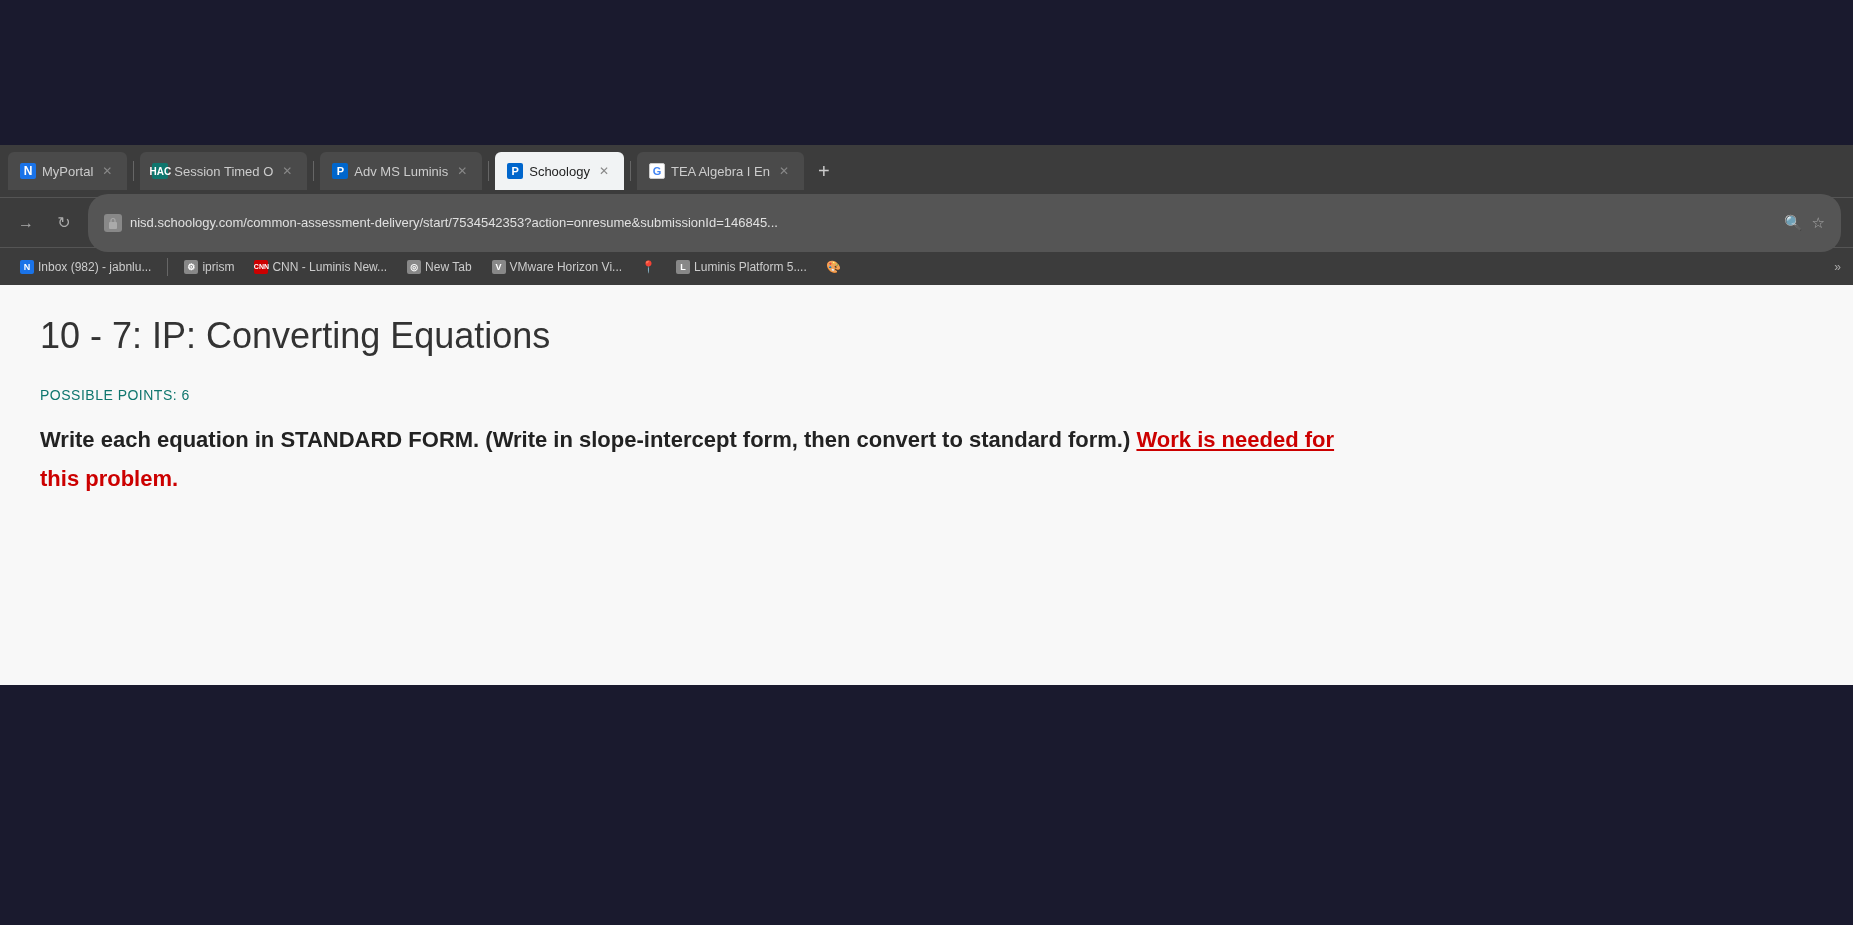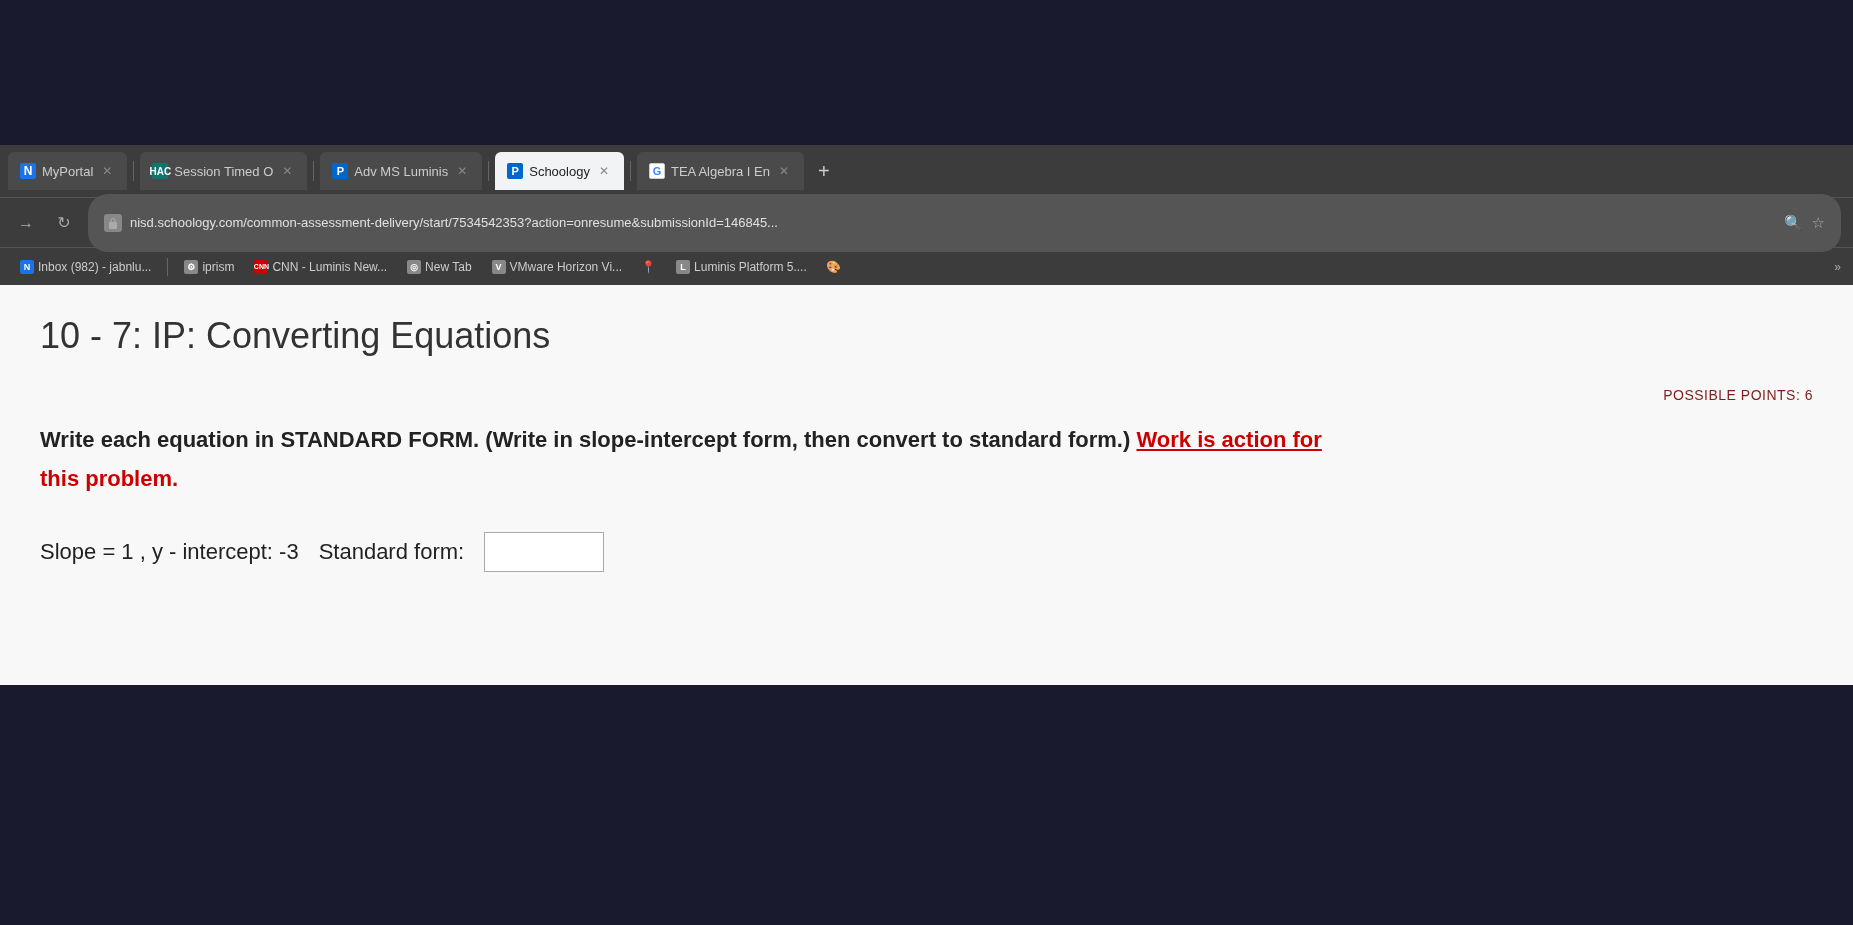--- a/index.html
+++ b/index.html
@@ -203,23 +203,22 @@
     }
 
     .page-title {
       font-size: 36px;
       font-weight: normal;
       color: #333;
       margin-bottom: 30px;
     }
 
     .possible-points {
-      text-align: right;
       font-size: 14px;
-      color: #7f1d1d;
+      color: #0f766e;
       margin-bottom: 20px;
       letter-spacing: 0.5px;
     }
 
     .instructions {
       font-size: 22px;
       color: #222;
       font-weight: bold;
       margin-bottom: 10px;
       line-height: 1.5;
@@ -360,26 +359,21 @@
 
 <div class="page-content">
   <h1 class="page-title">10 - 7: IP: Converting Equations</h1>
 
   <div class="possible-points">POSSIBLE POINTS: 6</div>
 
   <div class="instructions">
     <span>Write each equation in STANDARD FORM. (Write in slope-intercept form, then convert to standard form.)</span>
     <span> </span>
     <a class="work-needed-link">
-      <span>Work is action for</span>
+      <span>Work is needed for</span>
     </a>
   </div>
 
   <a class="this-problem-link">
     <span>this problem.</span>
   </a>
 
-  <div class="equation-row">
-    <span>Slope = 1 , y - intercept: -3</span>
-    <span>Standard form:</span>
-    <input type="text" class="answer-box" style="">
-  </div>
 </div>
 
 </body></html>

